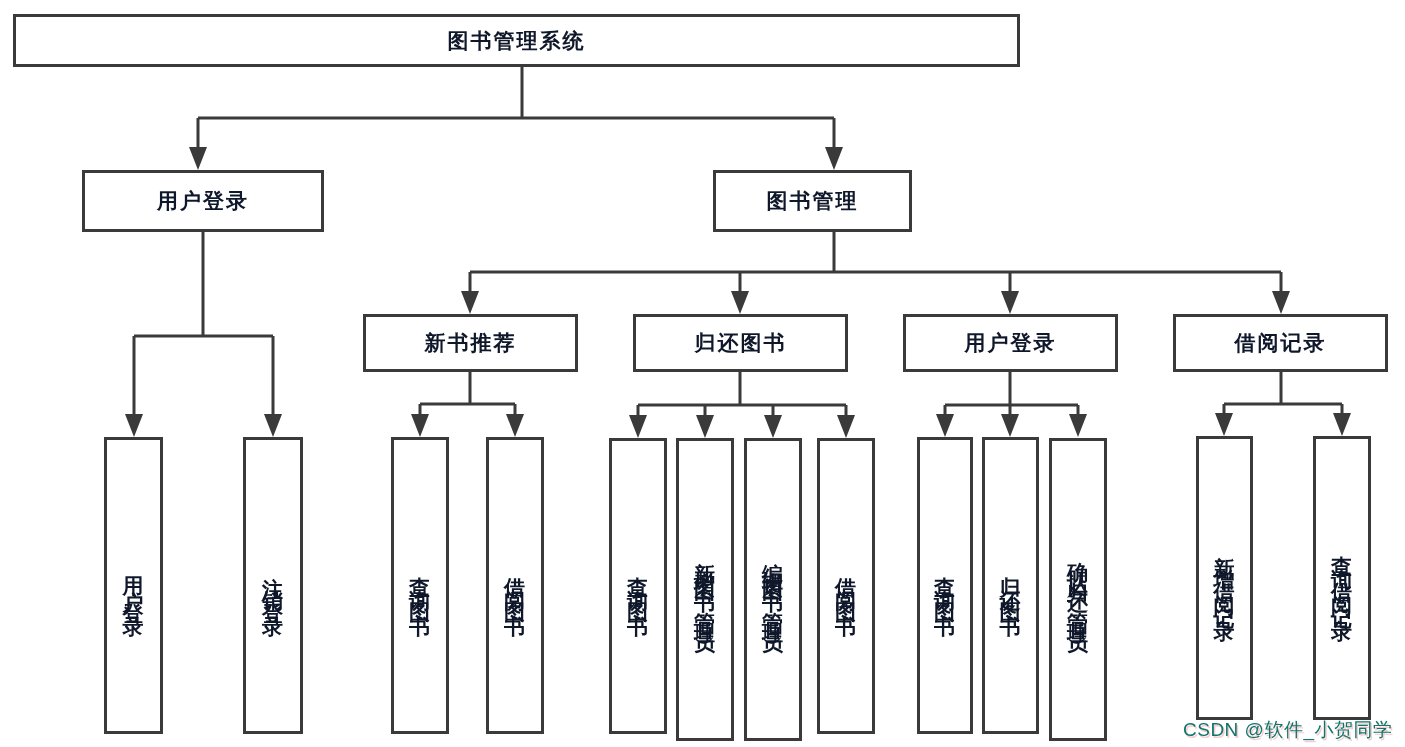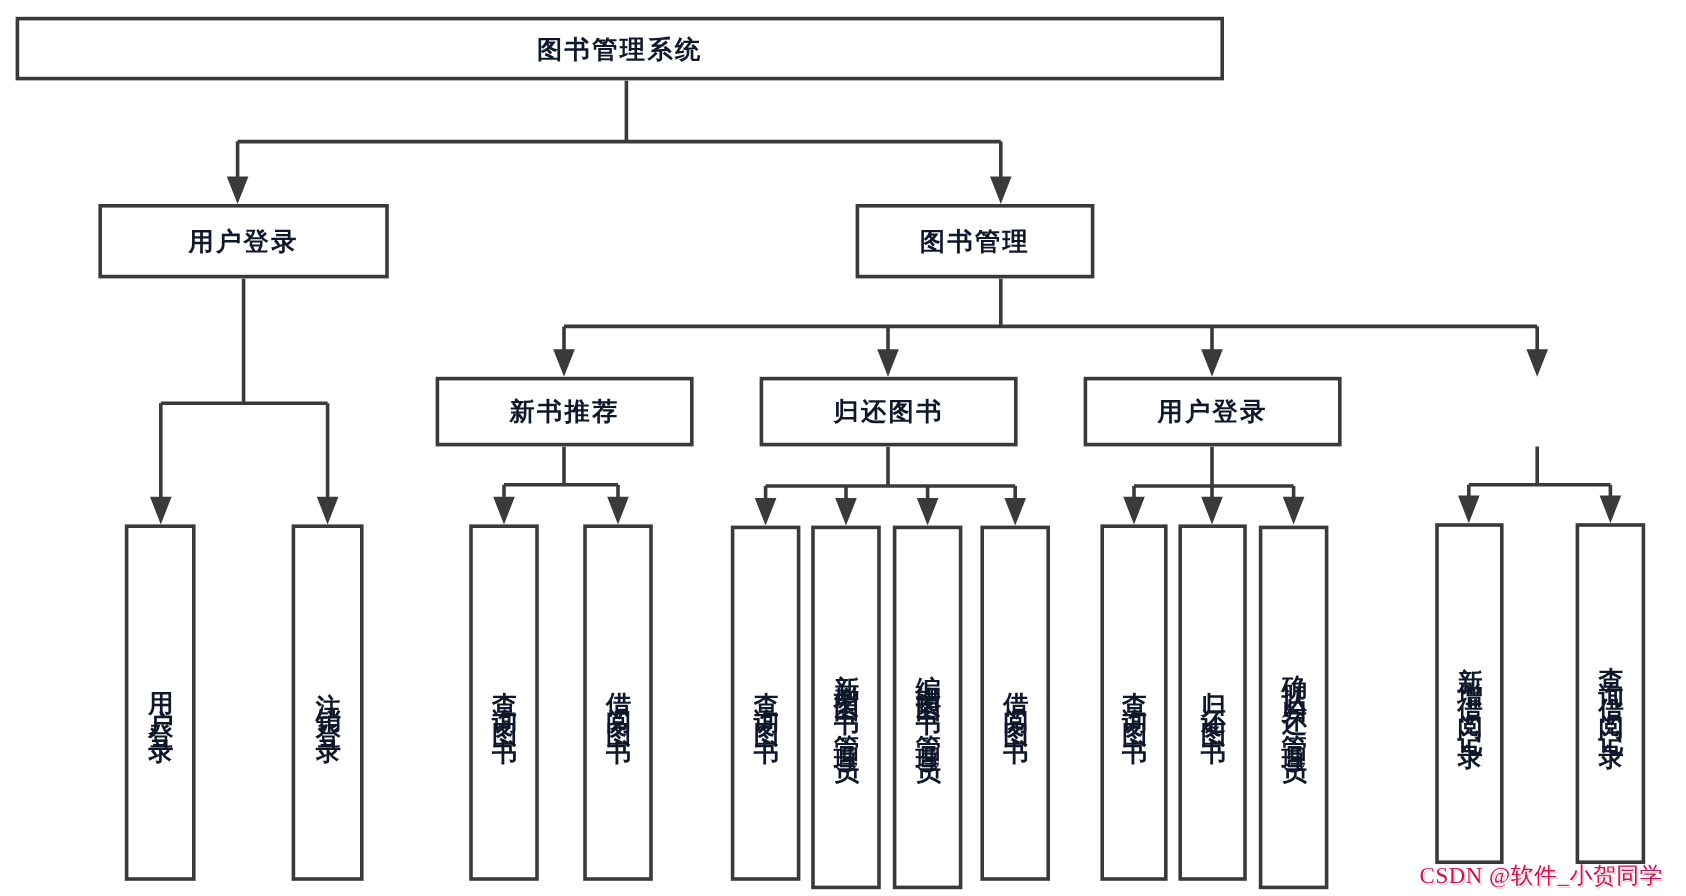--- a/index.html
+++ b/index.html
@@ -34,26 +34,25 @@
     font-size:21px;
     font-weight:600;
     letter-spacing:13px;
     line-height:1.1;
   }
   .v.tight{letter-spacing:10px;}
   #watermark{
     position:absolute;
     left:1183px;top:717px;
     font-size:19px;
-    color:#be185d;
+    color:#0f766e;
     letter-spacing:0.5px;
     white-space:nowrap;
     z-index:5;
     text-shadow:1.5px 1.5px 0 rgba(238,140,140,0.45);
-    font-family:Liberation Serif, serif;
   }
 </style>
 </head>
 <body>
 
 <div id="stage">
 
   <svg id="connector-svg" width="1405" height="747" viewBox="0 0 1405 747">
     <g stroke="#3a3a3a" stroke-width="3" fill="none">
       <path d="M522 67 V118 M198 118 H834 M198 118 V150 M834 118 V150"></path>
@@ -74,20 +73,21 @@
   </svg>
 
   <div class="box h" style="left:13px;top:14px;width:1007px;height:53px">图书管理系统</div>
 
   <div class="box h" style="left:82px;top:170px;width:242px;height:62px">用户登录</div>
   <div class="box h" style="left:713px;top:170px;width:199px;height:62px">图书管理</div>
 
   <div class="box h" style="left:363px;top:314px;width:215px;height:58px">新书推荐</div>
   <div class="box h" style="left:633px;top:314px;width:215px;height:58px">归还图书</div>
   <div class="box h" style="left:903px;top:314px;width:215px;height:58px">用户登录</div>
+  <div class="box h" style="left:1173px;top:314px;width:215px;height:58px">借阅记录</div>
 
   <div class="box v" style="left:104px;top:437px;width:59px;height:297px">用户登录</div>
   <div class="box v" style="left:243px;top:437px;width:60px;height:297px">注销登录</div>
 
   <div class="box v" style="left:391px;top:437px;width:58px;height:297px">查询图书</div>
   <div class="box v" style="left:486px;top:437px;width:58px;height:297px">借阅图书</div>
 
   <div class="box v" style="left:609px;top:438px;width:58px;height:296px">查询图书</div>
   <div class="box v tight" style="left:676px;top:438px;width:58px;height:303px">新增图书（管理员）</div>
   <div class="box v tight" style="left:744px;top:438px;width:58px;height:303px">编辑图书（管理员）</div>

